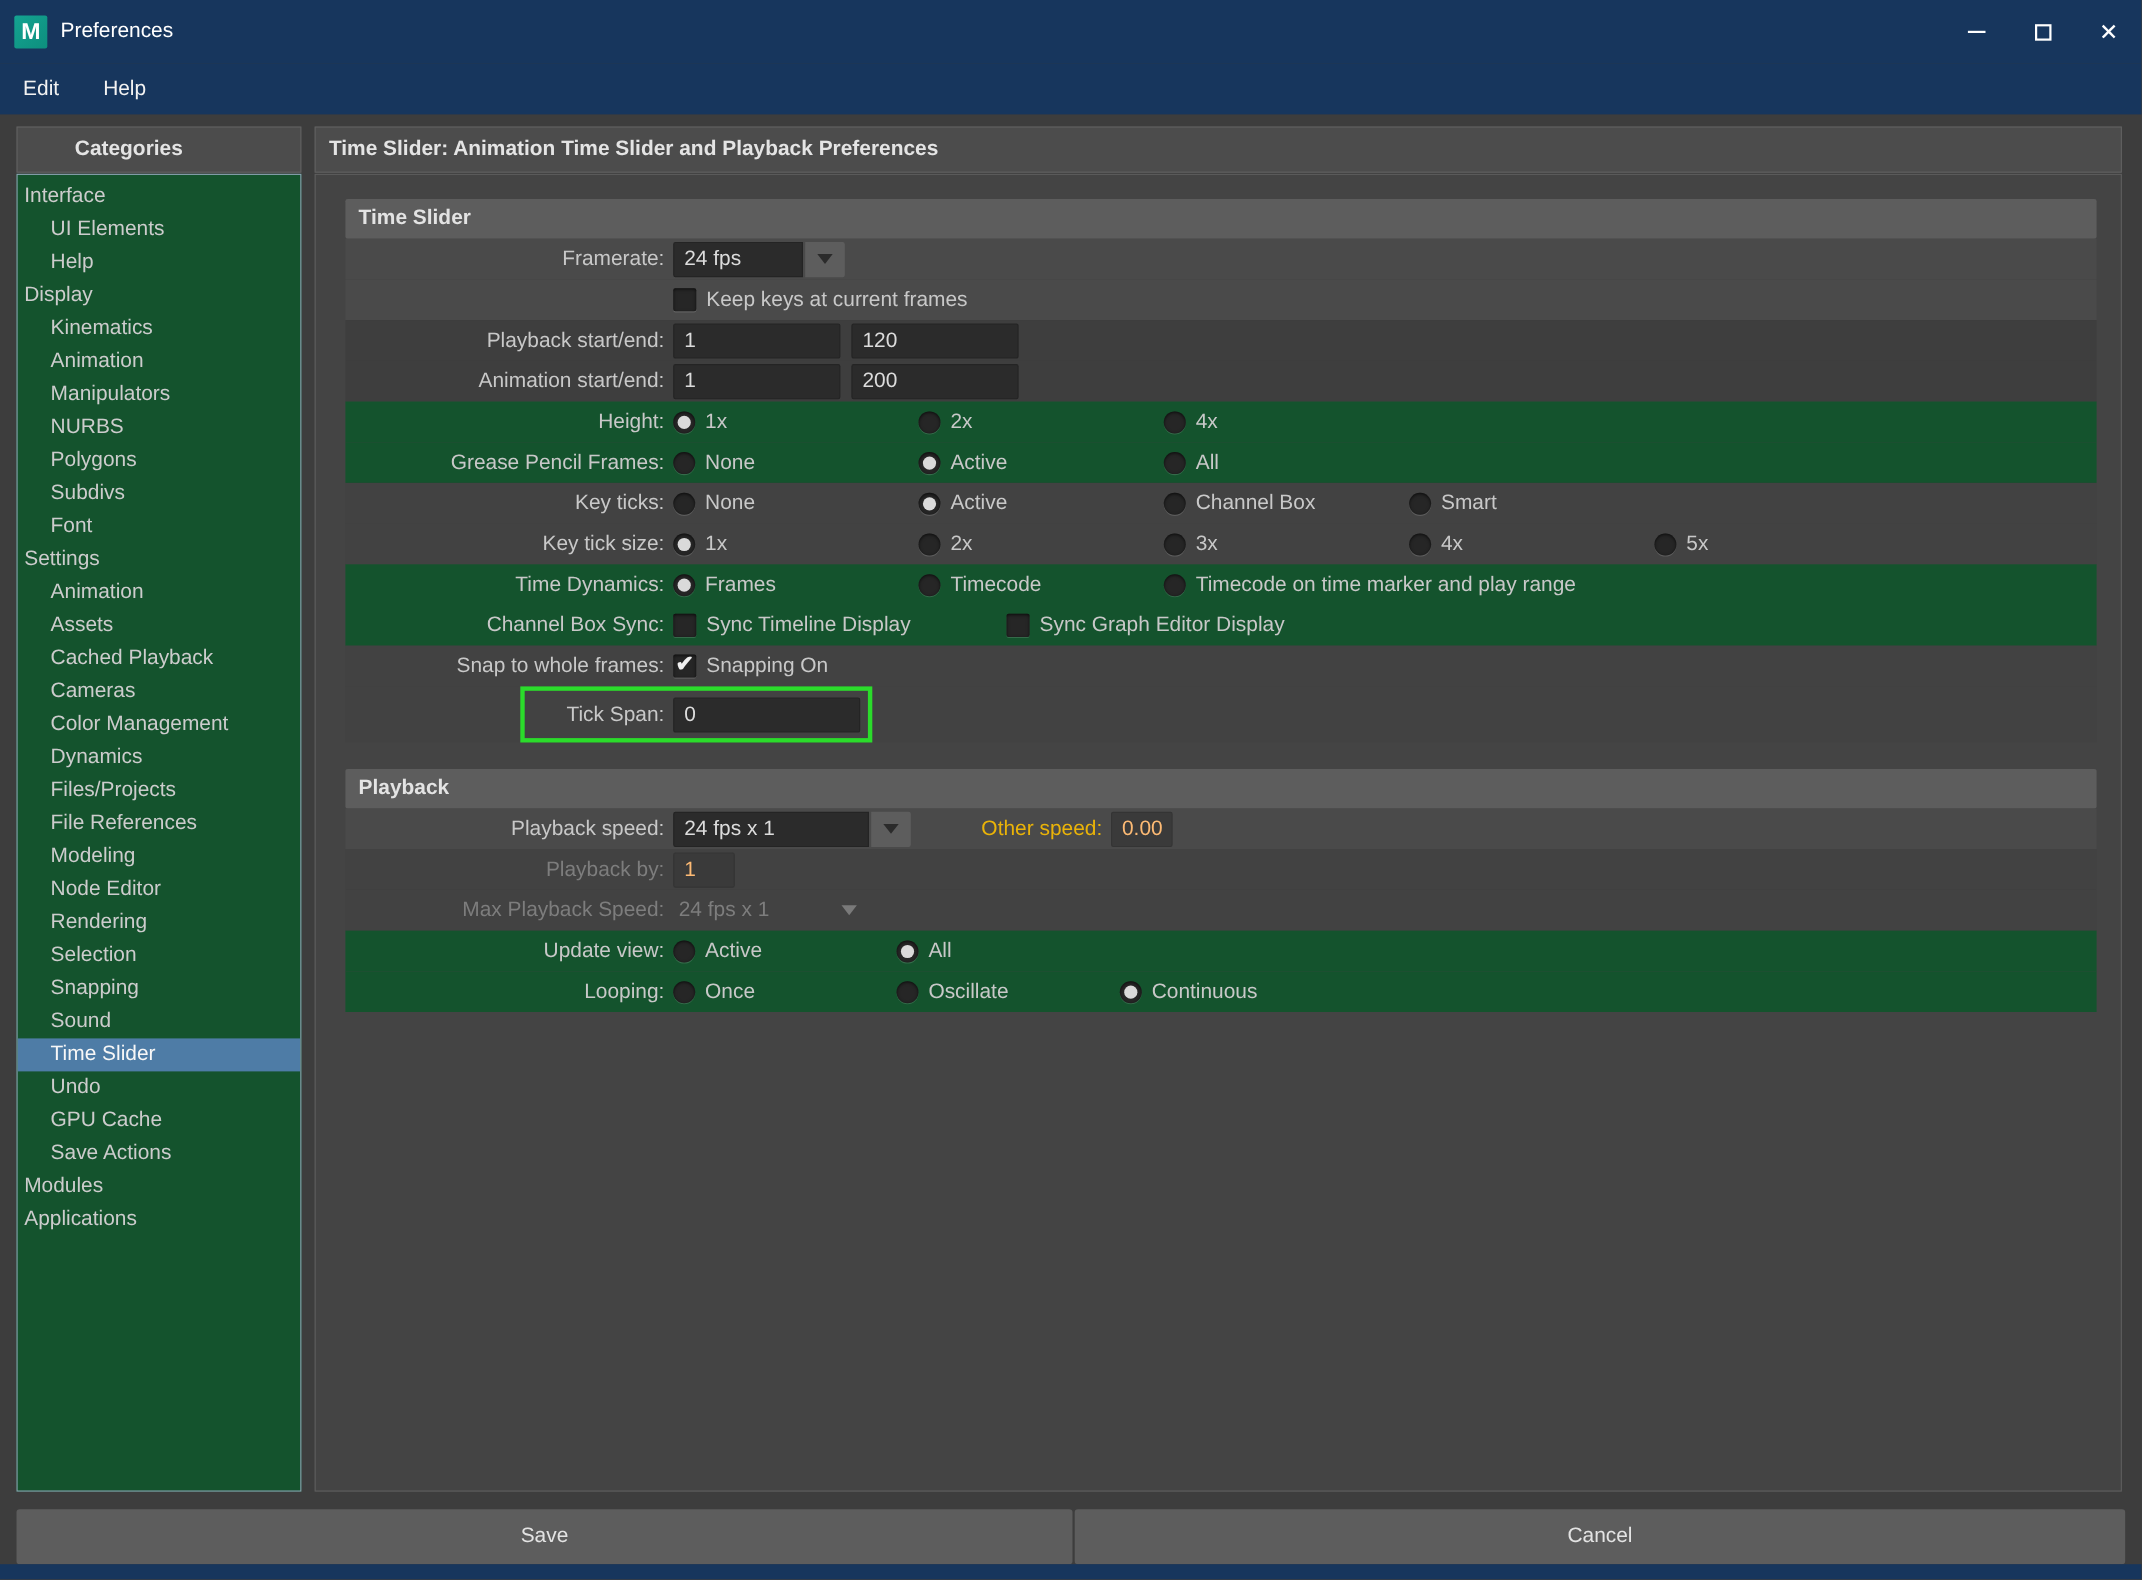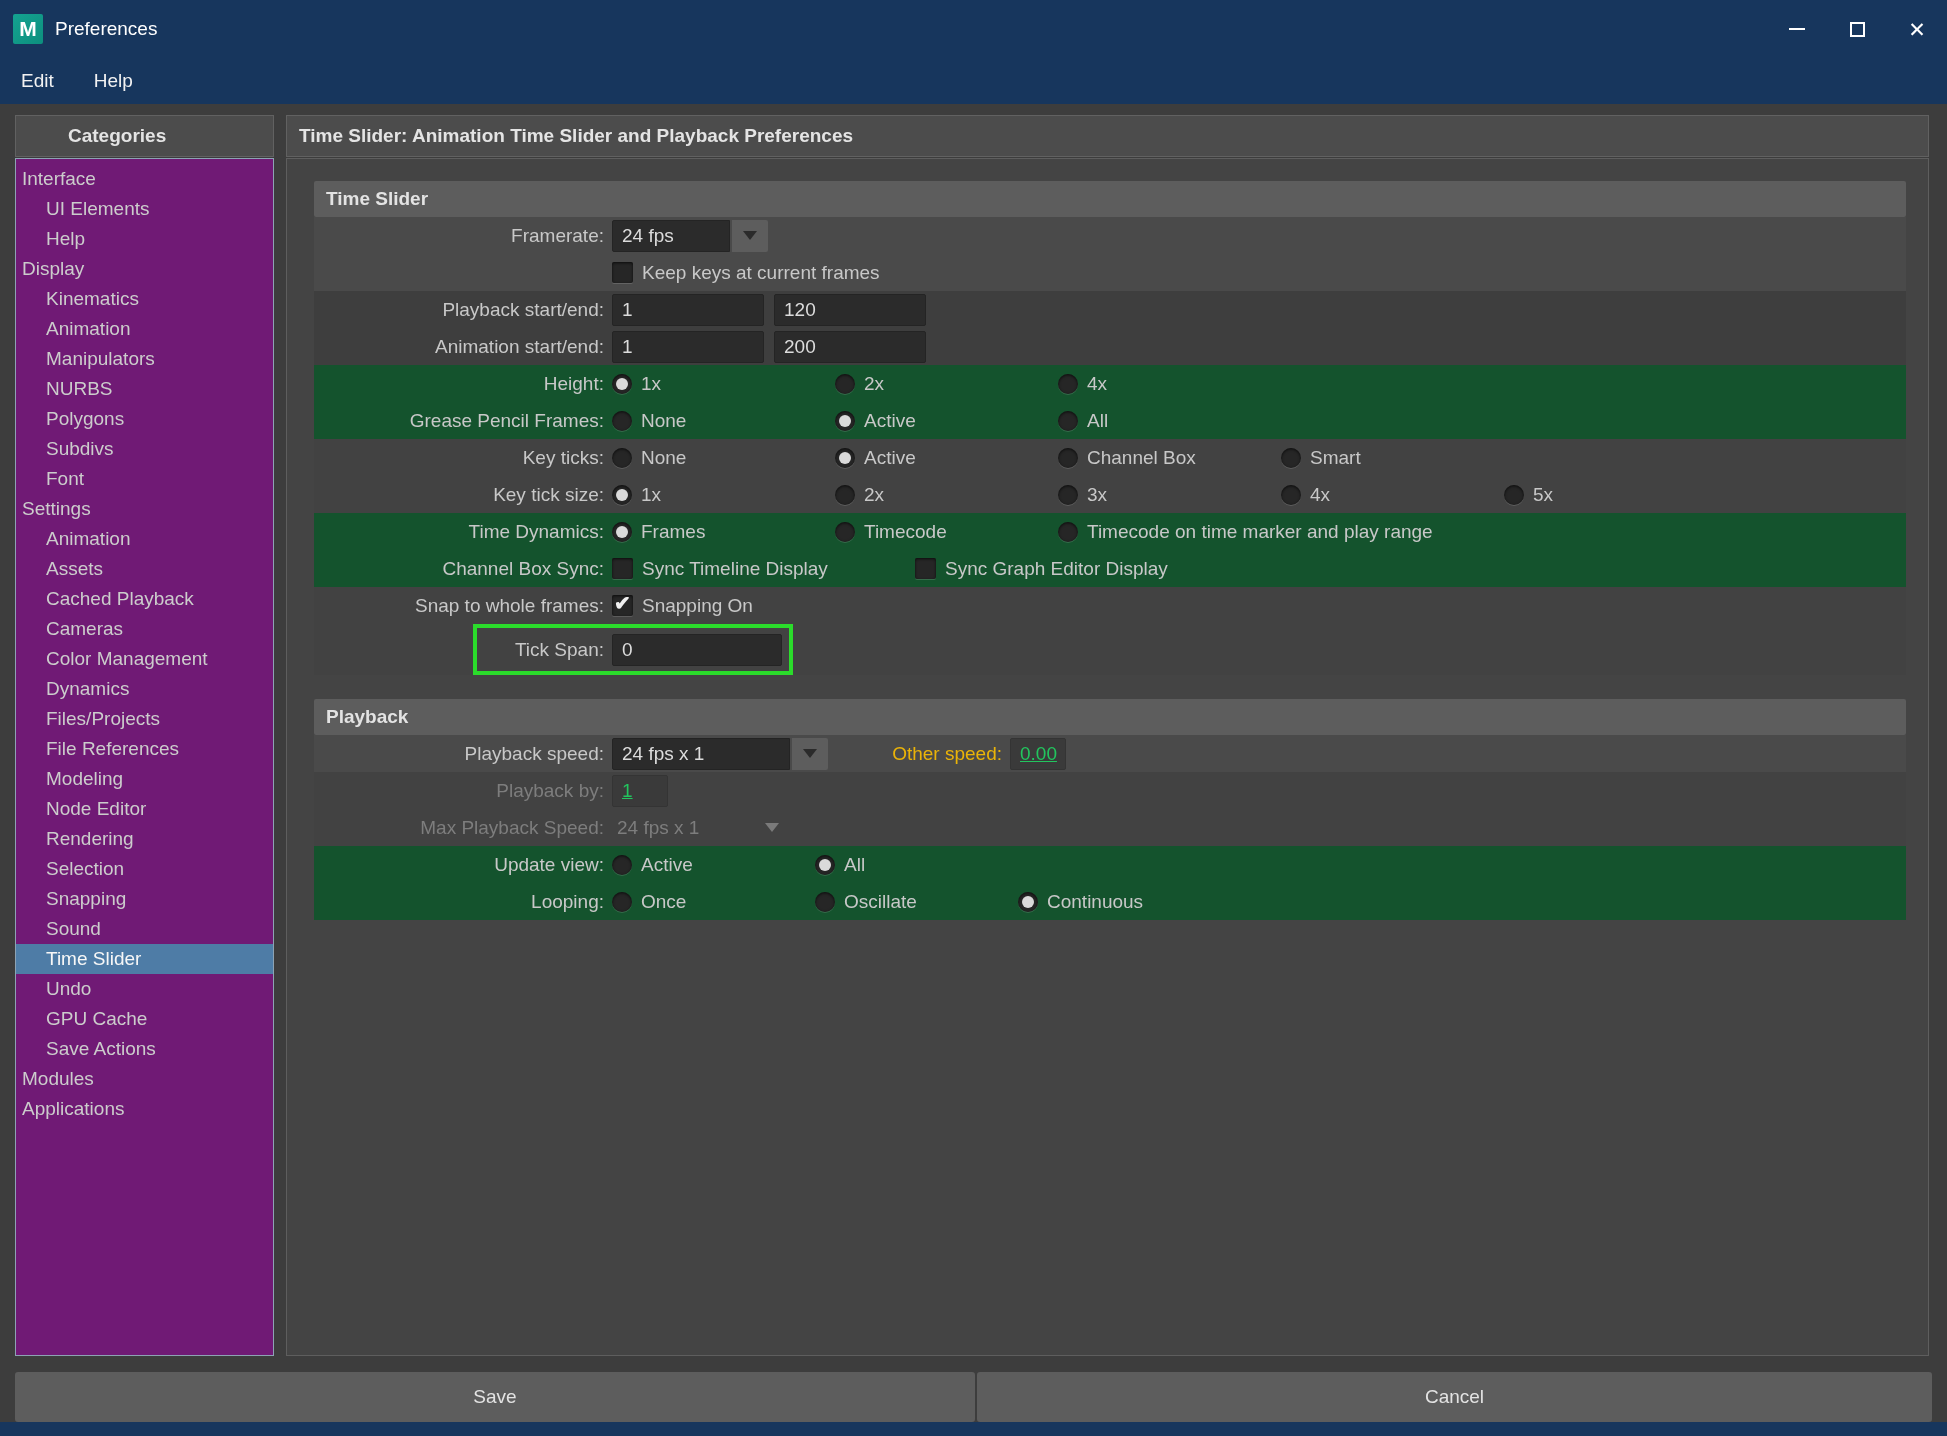--- a/index.html
+++ b/index.html
@@ -23,21 +23,21 @@
   
   .menubar{position:absolute;top:58px;left:0;width:100%;height:46px;background:#17365d;
     display:flex;align-items:center;padding-left:21px;box-sizing:border-box;gap:40px;}
   .menu-item{color:#f2f2f2;}
   
   .panel-header{height:42px;background:#4c4c4c;border:1px solid #616161;box-sizing:border-box;
     display:flex;align-items:center;font-weight:bold;color:#e4e4e4;}
   
   .sidebar{position:absolute;left:15px;top:115px;width:259px;}
   .sidebar .panel-header{padding-left:52px;}
-  .side-list{position:absolute;top:43px;left:0;width:259px;height:1198px;background:#701a75;
+  .side-list{position:absolute;top:43px;left:0;width:259px;height:1198px;background:#14532d;
     border:1px solid #8da3b4;box-sizing:border-box;padding-top:5px;overflow:hidden;}
   .side-item{height:30px;line-height:30px;padding-left:6px;white-space:nowrap;color:#cccccc;}
   .side-item.indent1{padding-left:30px;}
   .side-item.selected{background:#4e7ca6;color:#f7f7f7;}
   
   .main{position:absolute;left:286px;top:115px;width:1643px;}
   .main .panel-header{padding-left:12px;}
   .main-body{position:absolute;top:43px;left:0;width:1643px;height:1198px;background:#444444;
     border:1px solid #5e5e5e;box-sizing:border-box;overflow:hidden;}
   .group{margin-left:27px;width:1592px;}
@@ -51,21 +51,21 @@
   .row-label{width:290px;text-align:right;flex-shrink:0;white-space:nowrap;}
   .row-controls{display:flex;align-items:center;margin-left:8px;flex:1;position:relative;}
   .band-l1{background:#4a4a4a;}
   .band-d1{background:#3e3e3e;}
   .band-l2{background:#14532d;}
   .band-d2{background:#424242;justify-content:center;}
   .disabled-text{color:#7d7d7d;}
   
   .text-input{height:32px;background:#2b2b2b;border:1px solid #242424;border-radius:2px;color:#dcdcdc;
     display:flex;align-items:center;padding-left:9px;box-sizing:border-box;flex-shrink:0;}
-  .text-input.disabled{background:#3a3a3a;border-color:#343434;color:#22c55e;text-decoration:underline;}
+  .text-input.disabled{background:#3a3a3a;border-color:#343434;color:#fdba74;}
   
   .dd{display:flex;align-items:center;flex-shrink:0;}
   .dd-value{height:32px;background:#2b2b2b;border:1px solid #242424;border-radius:2px 0 0 2px;color:#dcdcdc;
     display:flex;align-items:center;padding-left:9px;box-sizing:border-box;}
   .dd-arrow{width:36px;height:32px;background:#5d5d5d;border-radius:0 2px 2px 0;margin-left:2px;
     display:flex;align-items:center;justify-content:center;}
   .tri{width:0;height:0;border-left:7px solid transparent;border-right:7px solid transparent;border-top:9px solid #2b2b2b;}
   .tri.gray{border-top-color:#7a7a7a;}
   .dd-disabled{display:flex;align-items:center;color:#7d7d7d;flex-shrink:0;}
   .dd-dis-value{width:148px;padding-left:5px;white-space:nowrap;}

